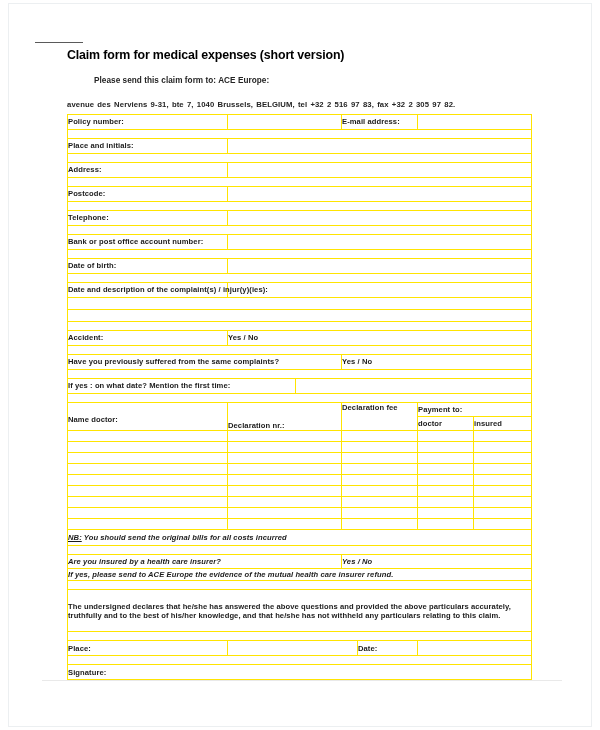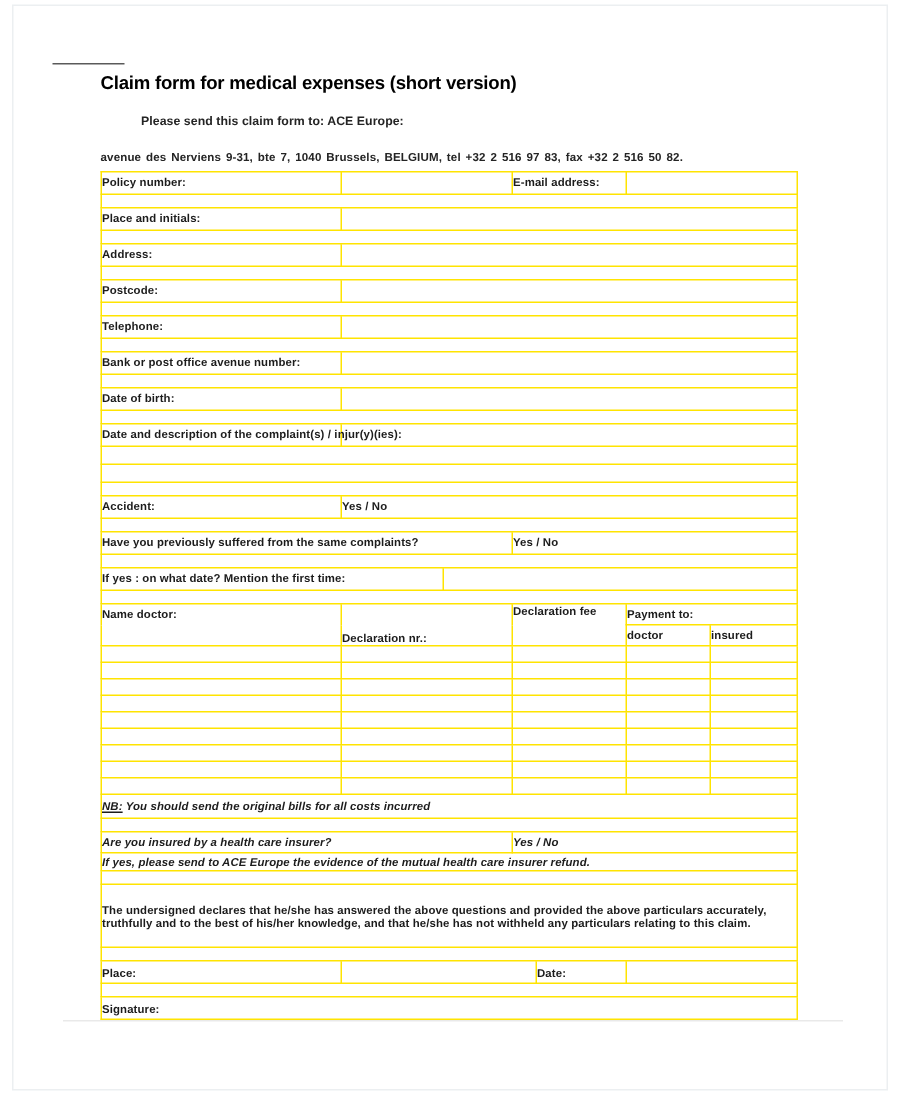--- a/index.html
+++ b/index.html
@@ -179,21 +179,21 @@
 <body>
 
 <div class="page-card">
   <div class="sheet">
 
     <div class="top-rule"></div>
 
     <div class="header">
       <h1 class="doc-title">Claim form for medical expenses (short version)</h1>
       <p class="intro-line">Please send this claim form to: ACE Europe:</p>
-      <p class="address-line">avenue des Nerviens 9-31, bte 7, 1040 Brussels, BELGIUM, tel +32 2 516 97 83, fax +32 2 516 50 82.</p>
+      <p class="address-line">avenue des Nerviens 9-31, bte 7, 1040 Brussels, BELGIUM, tel +32 2 516 97 83, fax +32 2 305 97 82.</p>
     </div>
 
     <table class="form-table">
       <colgroup>
         <col style="width:160px">
         <col style="width:68px">
         <col style="width:46px">
         <col style="width:16px">
         <col style="width:60px">
         <col style="width:56px">
@@ -237,21 +237,21 @@
 
         <tr class="r-label">
           <td class="lbl">Telephone:</td>
           <td class="fill" colspan="6"></td>
         </tr>
         <tr class="r-gap">
           <td colspan="7"></td>
         </tr>
 
         <tr class="r-label">
-          <td class="lbl">Bank or post office avenue number:</td>
+          <td class="lbl">Bank or post office account number:</td>
           <td class="fill" colspan="6"></td>
         </tr>
         <tr class="r-gap">
           <td colspan="7"></td>
         </tr>
 
         <tr class="r-label">
           <td class="lbl">Date of birth:</td>
           <td class="fill" colspan="6"></td>
         </tr>
@@ -291,21 +291,21 @@
 
         <tr class="r-label">
           <td class="lbl" colspan="2">If yes : on what date? Mention the first time:</td>
           <td class="fill" colspan="5"></td>
         </tr>
         <tr class="r-gap">
           <td colspan="7"></td>
         </tr>
 
         <tr class="r-doc-head">
-          <td class="lbl" rowspan="2" style="vertical-align:top;padding-top:2px">Name doctor:</td>
+          <td class="lbl" rowspan="2" style="vertical-align:top;padding-top:12px">Name doctor:</td>
           <td class="lbl" colspan="2" rowspan="2" style="vertical-align:top;padding-top:18px">Declaration nr.:</td>
           <td class="lbl" colspan="2" rowspan="2" style="vertical-align:top;padding-top:0">Declaration fee</td>
           <td class="lbl" colspan="2">Payment to:</td>
         </tr>
         <tr class="r-doc-sub">
           <td class="sub-lbl">doctor</td>
           <td class="sub-lbl">insured</td>
         </tr>
 
         <tr class="r-doc-body">

